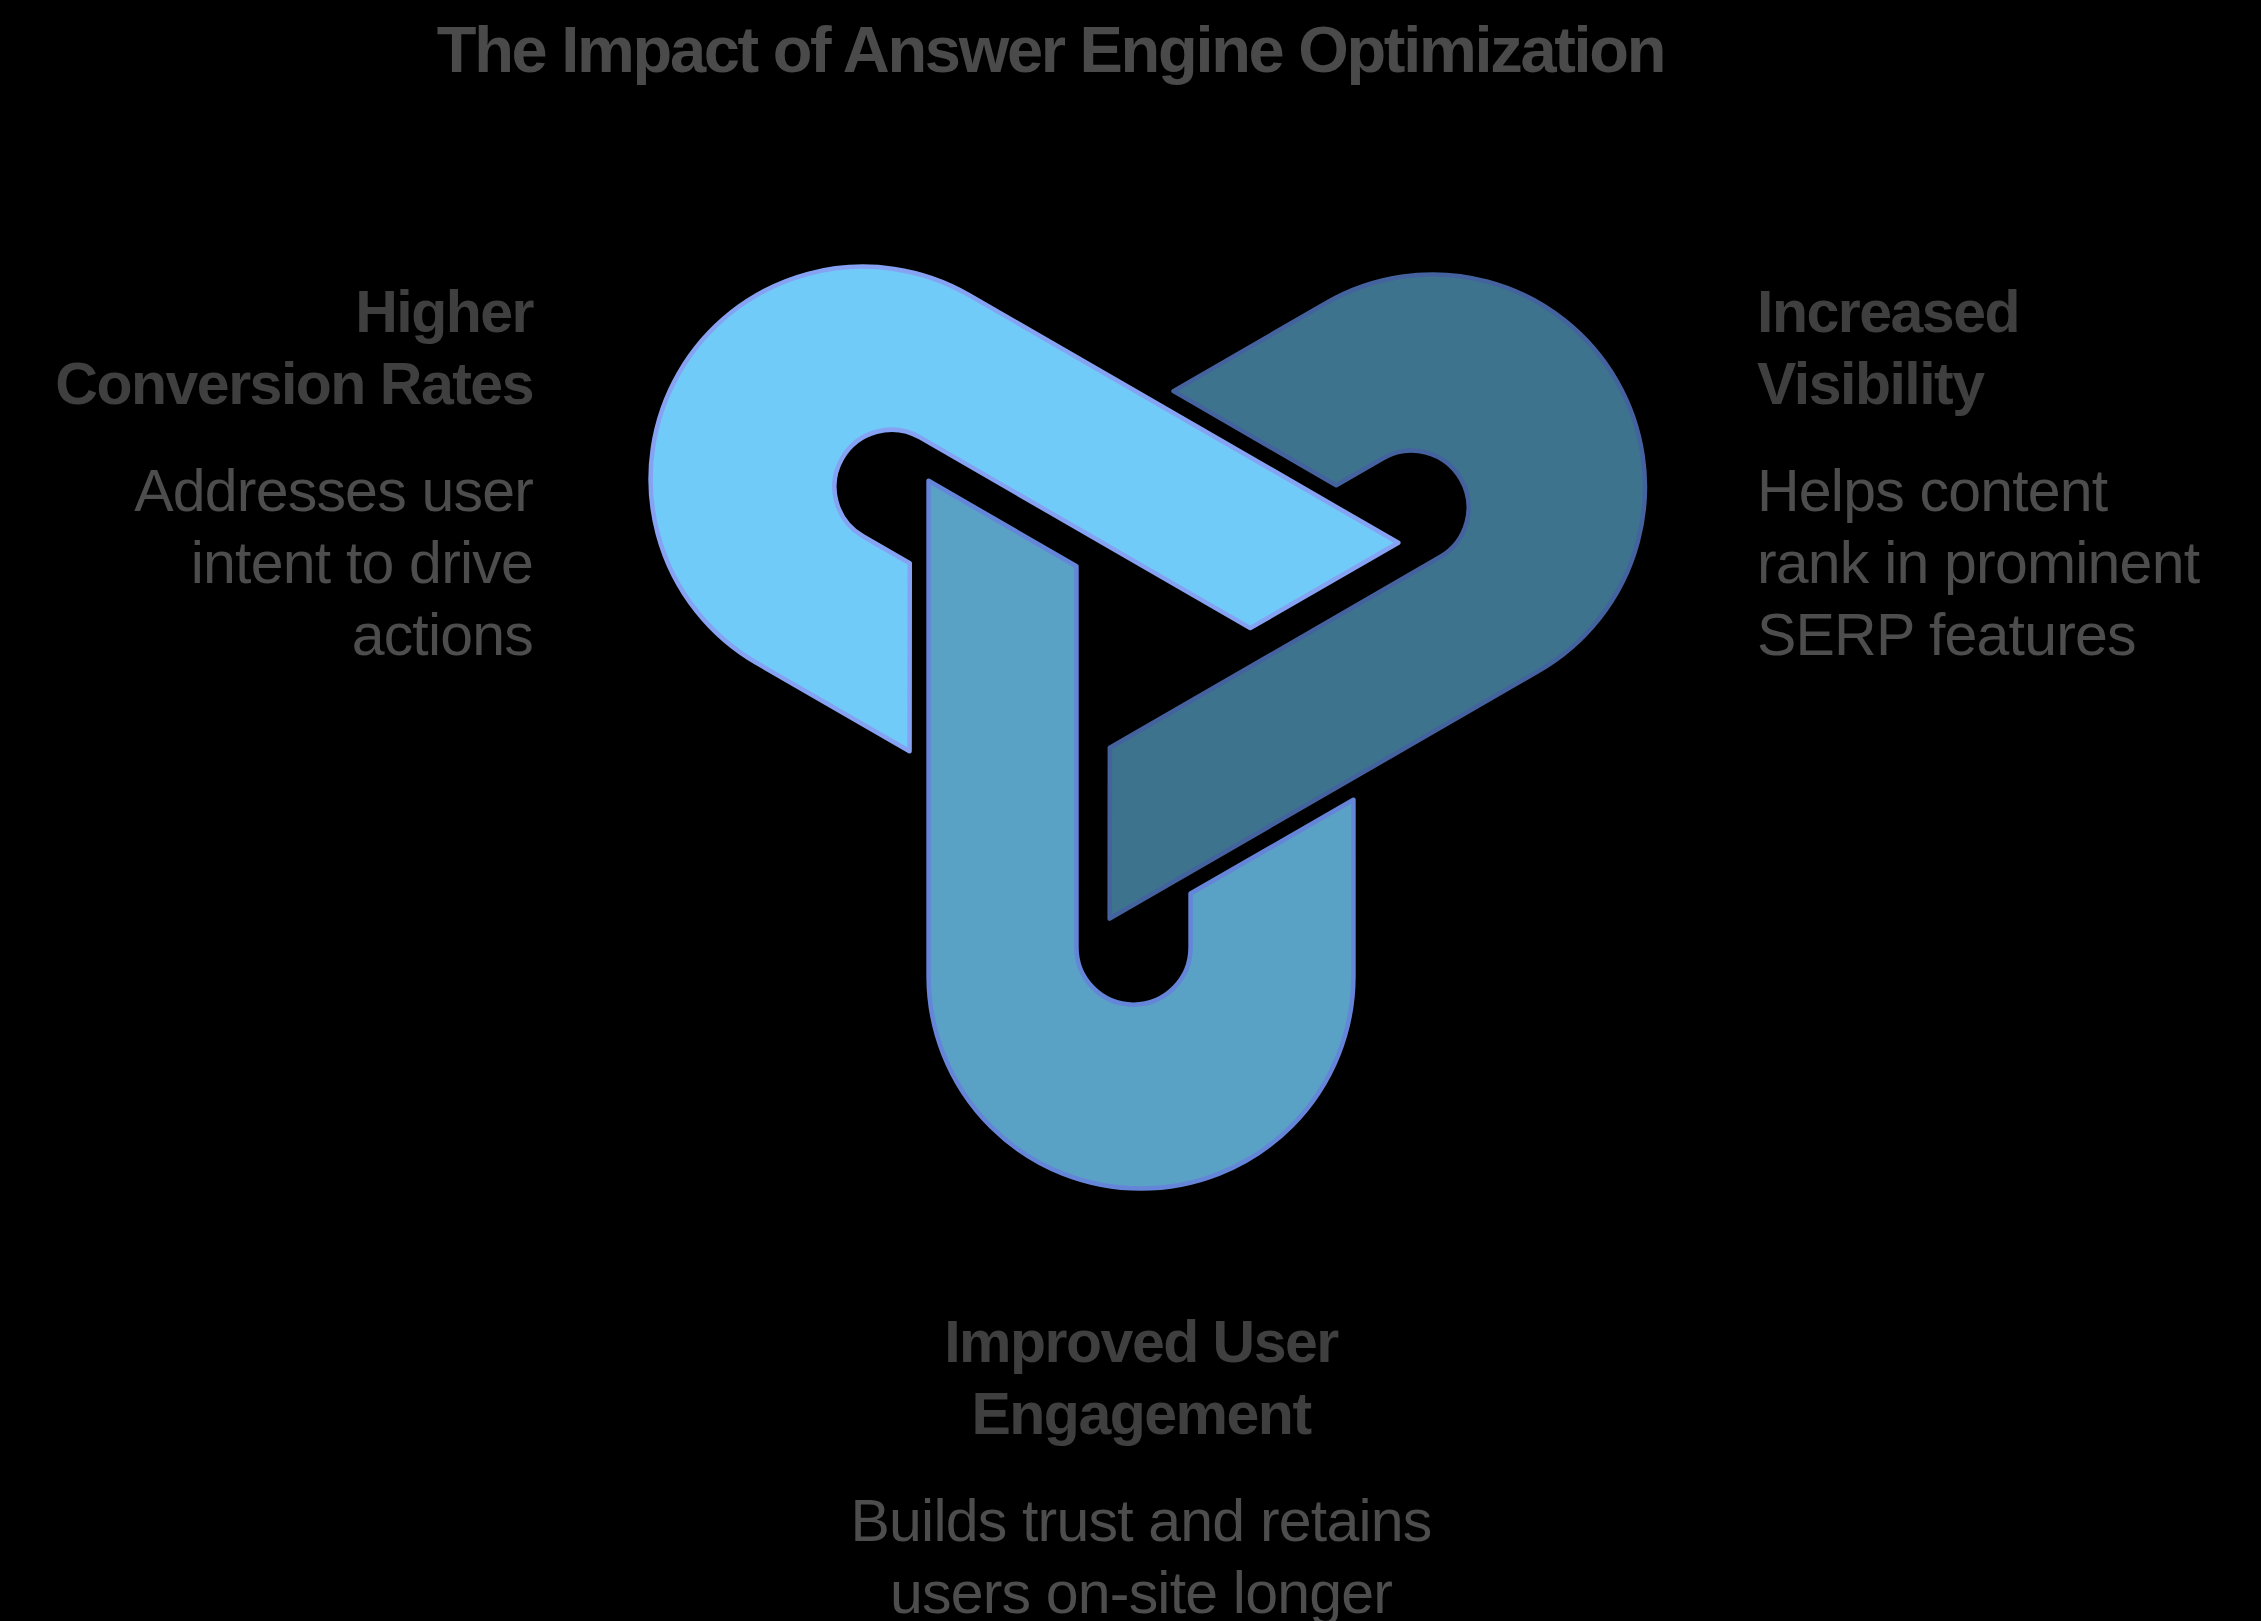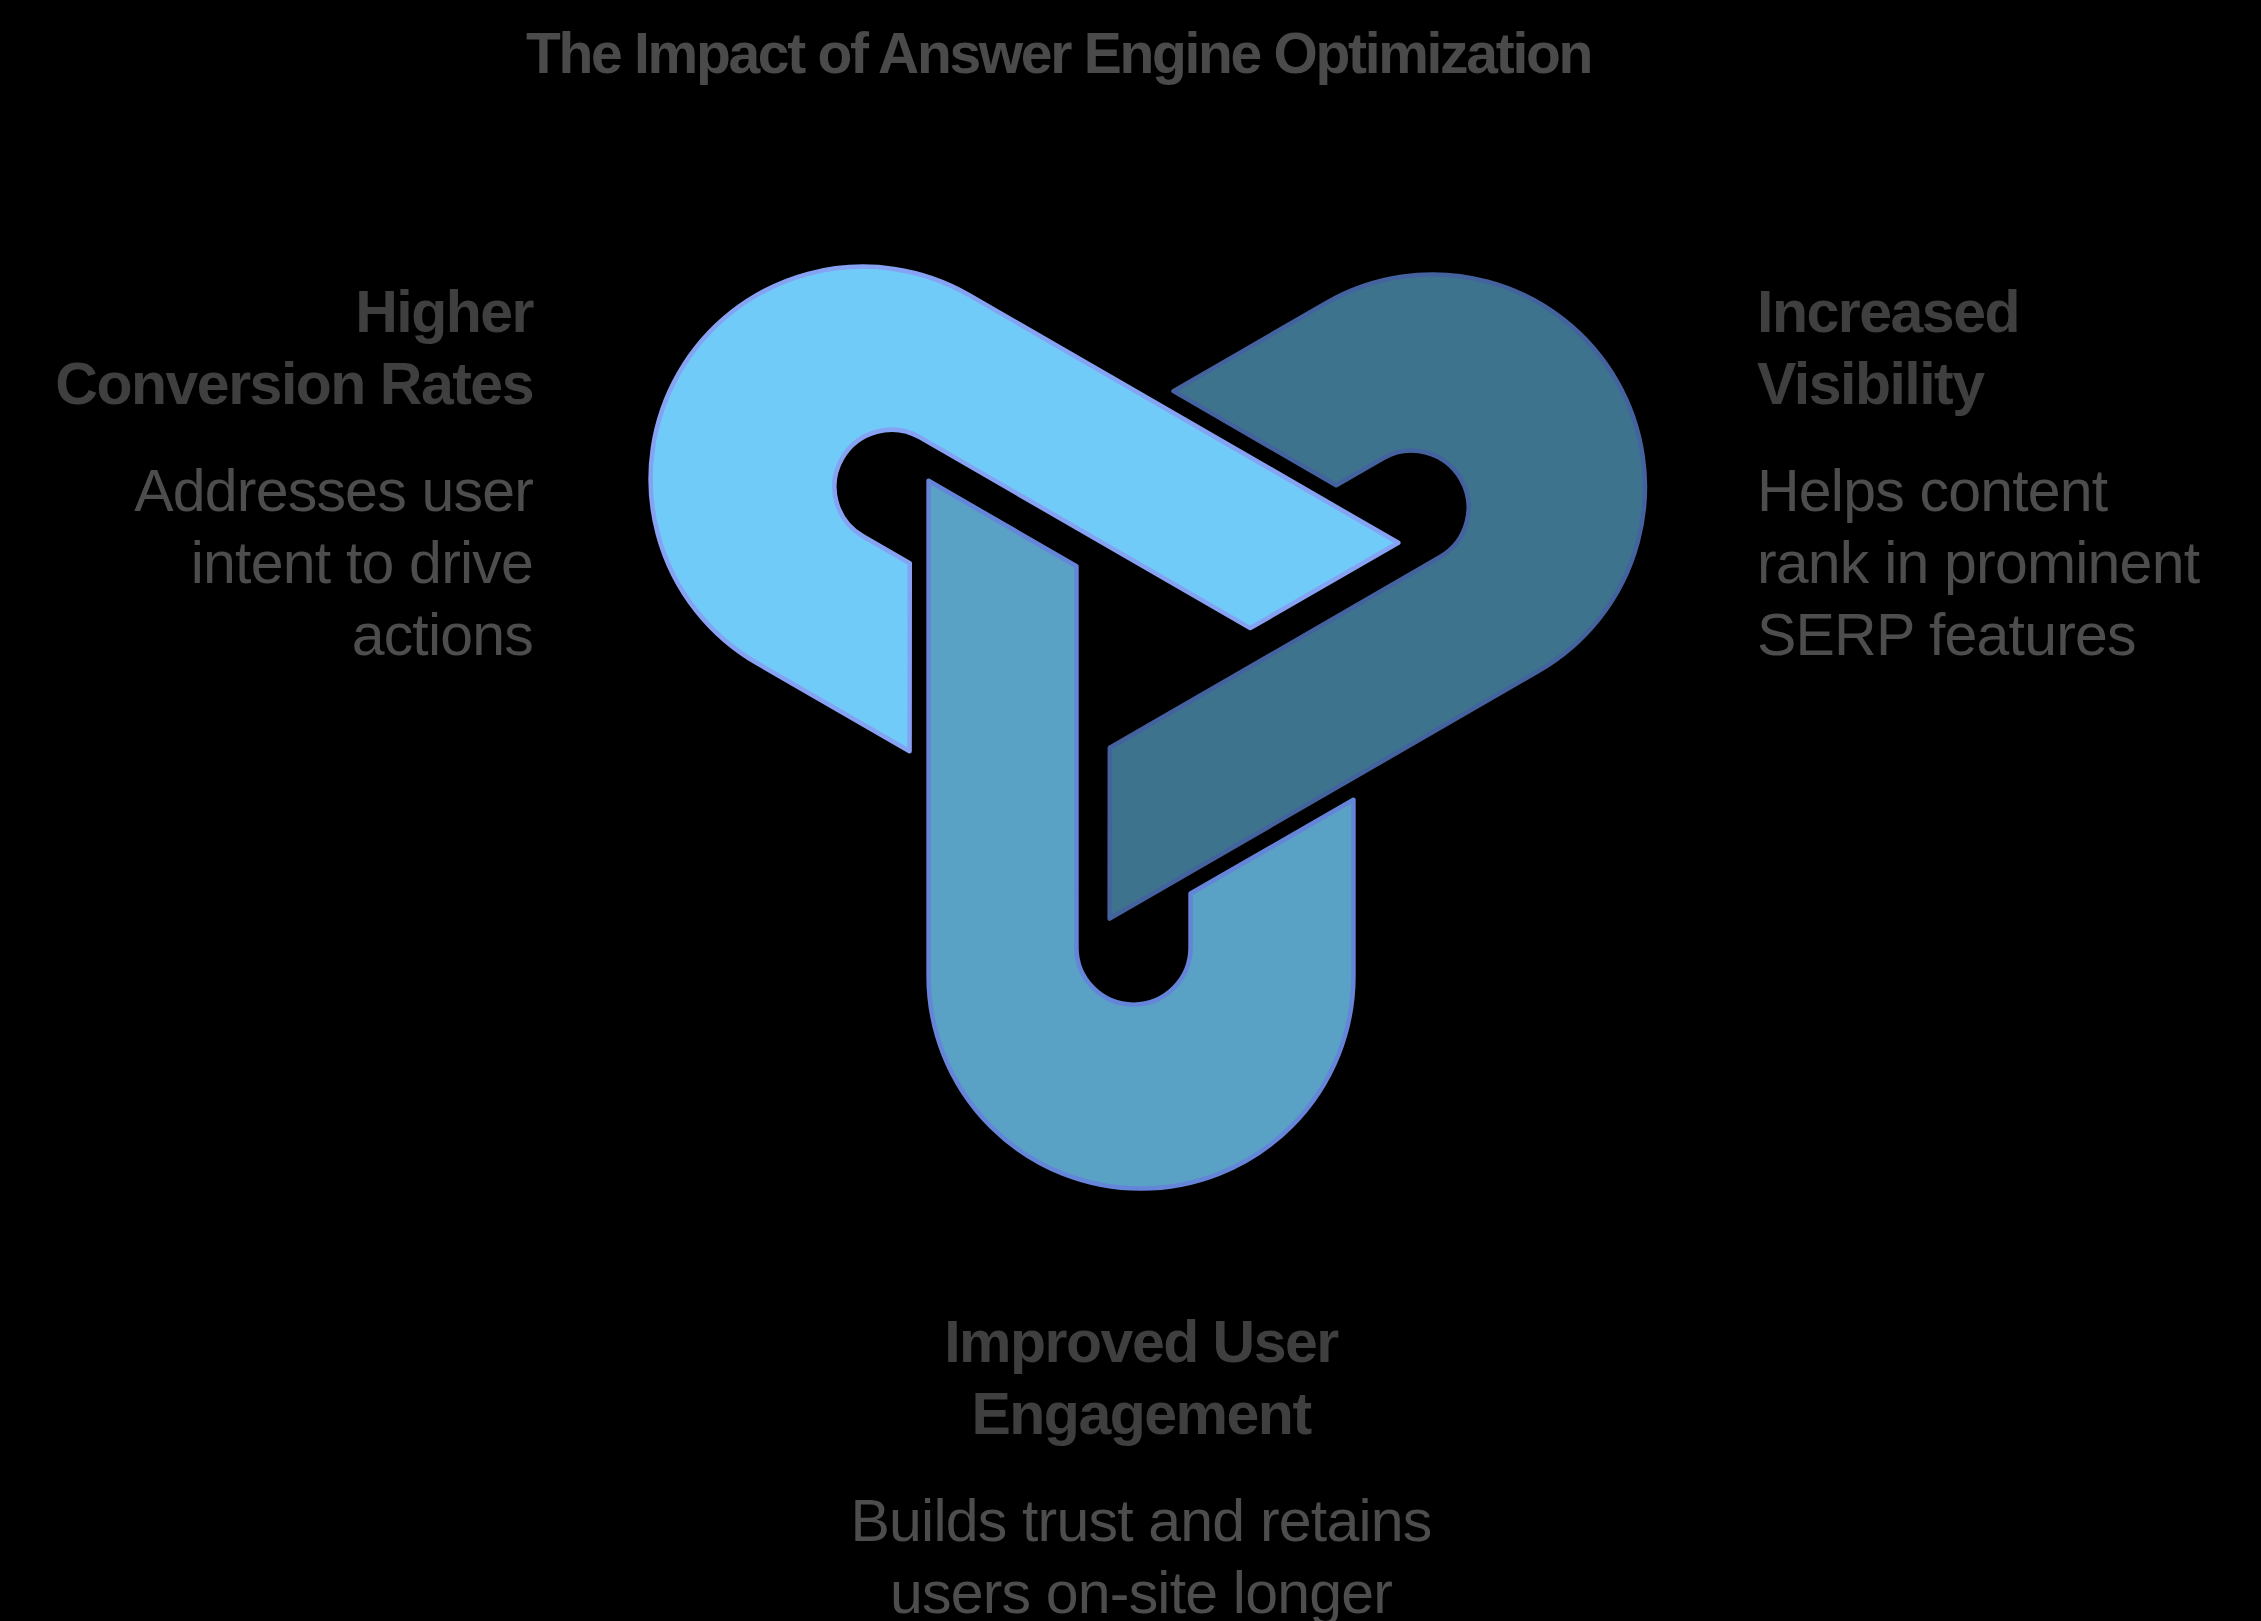--- a/index.html
+++ b/index.html
@@ -13,23 +13,23 @@
     width: 2261px;
     height: 1622px;
     background: #000;
     font-family: "Liberation Sans", sans-serif;
   }
   .page-title {
     position: absolute;
     top: 9px;
     left: 0;
     width: 2093px;
-    margin: 12px;
+    margin: 4px;
     text-align: center;
-    font-size: 57px;
+    font-size: 65px;
     font-weight: 700;
     letter-spacing: -2.3px;
     line-height: 1.15;
     color: #4A4A4A;
   }
   .knot-svg {
     position: absolute;
     top: 0;
     left: 0;
     width: 2261px;

